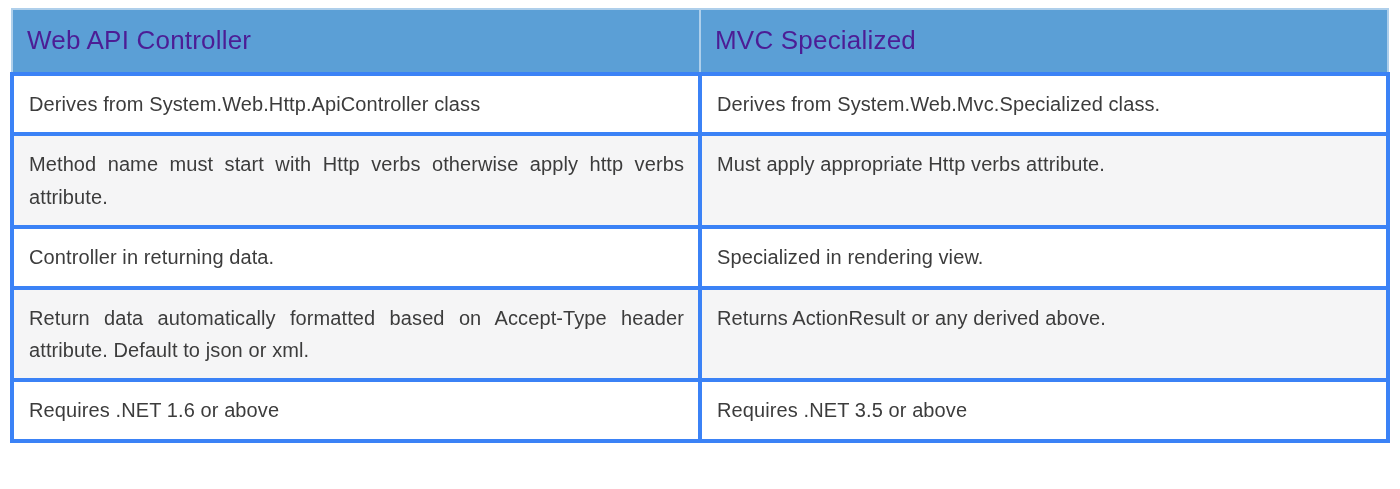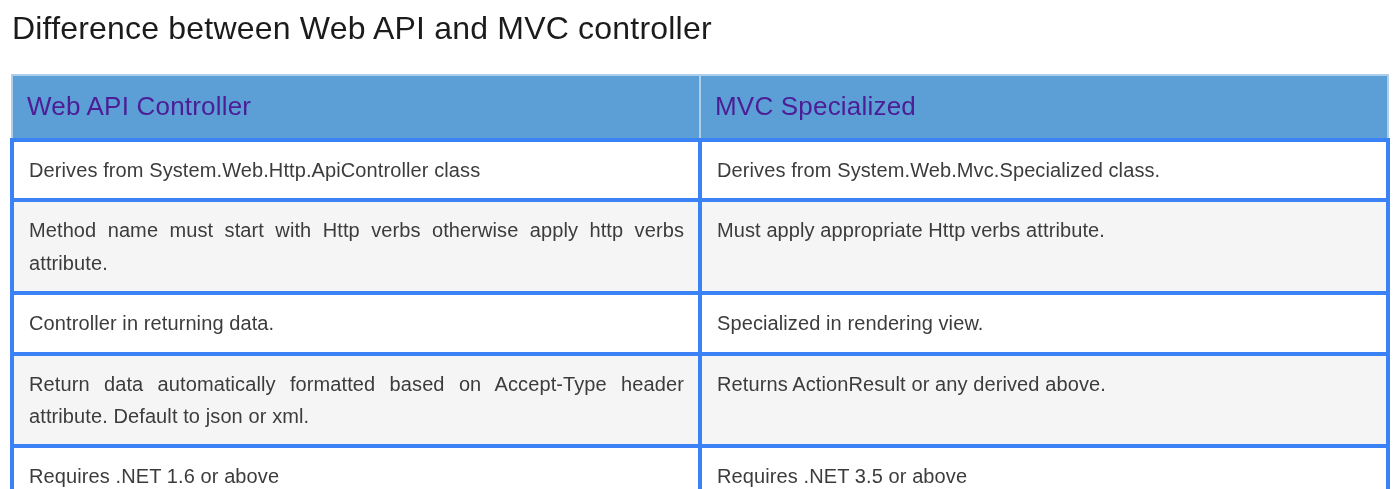--- a/index.html
+++ b/index.html
@@ -47,21 +47,20 @@
   }
   table.cmp tr.row-even td { background: #ffffff; }
   table.cmp tr.row-odd  td { background: #f5f5f6; }
   
   table.cmp td { text-align-last: left; }
 </style>
 </head>
 <body>
 
 <div class="page">
-  <h1 class="title">Difference between Web API and MVC controller</h1>
 
   <table class="cmp">
     <thead>
       <tr>
         <th>Web API Controller</th>
         <th>MVC Specialized</th>
       </tr>
     </thead>
     <tbody>
       <tr class="row-even">

